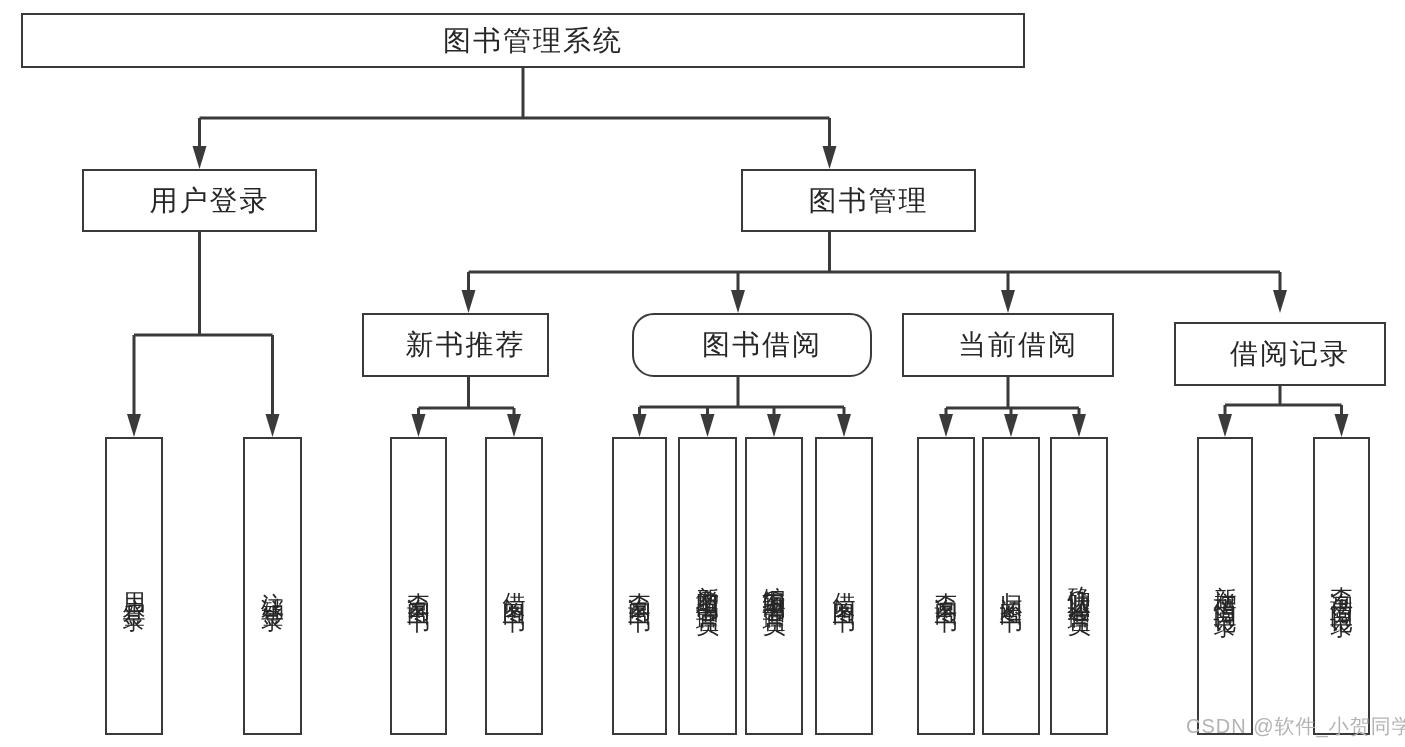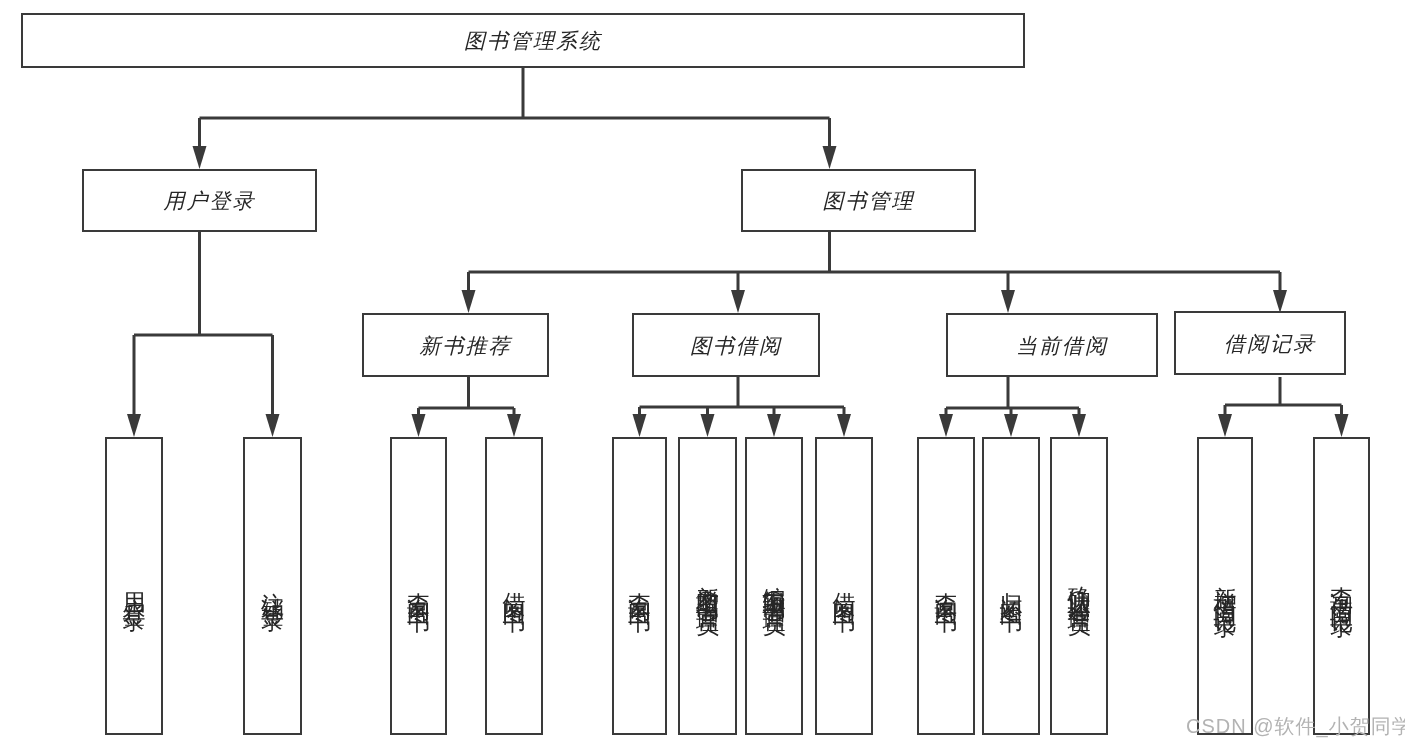--- a/index.html
+++ b/index.html
@@ -30,25 +30,24 @@
     position: absolute;
     box-sizing: border-box;
     background: #ffffff;
     border: 2.5px solid #3a3a3a;
     display: flex;
     align-items: center;
     justify-content: center;
     text-align: center;
   }
   .hbox {
-    font-size: 21px;
+    font-size: 28px;
     letter-spacing: 2px;
     line-height: 1;
     padding-left: 20px; 
-    font-style: italic;
   }
   .vbox {
     writing-mode: vertical-rl;
     text-orientation: mixed;
     font-size: 23px;
     letter-spacing: 6px;
     line-height: 1;
   }
   .watermark {
     position: absolute;
@@ -100,23 +99,23 @@
     <polygon points="1218,414 1232,414 1225,437"></polygon>
     <polygon points="1334.5,414 1348.5,414 1341.5,437"></polygon>
   </svg>
 
   <div class="node hbox" style="left:21px; top:13px; width:1004px; height:55px;">图书管理系统</div>
 
   <div class="node hbox" style="left:82px; top:169px; width:235px; height:63px;">用户登录</div>
   <div class="node hbox" style="left:712px; top:169px; width:235px; height:63px;margin-left:29px;">图书管理</div>
 
   <div class="node hbox" style="left:362px; top:313px; width:187px; height:64px;">新书推荐</div>
-  <div class="node hbox" style="left:632px; top:313px; width:188px; height:64px;">图书借阅</div>
-  <div class="node hbox" style="left:902px; top:313px; width:212px; height:64px;margin-left:44px;">当前借阅</div>
-  <div class="node hbox" style="left:1174px; top:311px; width:172px; height:64px;">借阅记录</div>
+  <div class="node hbox" style="left:632px; top:313px; width:240px; height:64px;border-radius:22px;">图书借阅</div>
+  <div class="node hbox" style="left:902px; top:313px; width:212px; height:64px;">当前借阅</div>
+  <div class="node hbox" style="left:1174px; top:322px; width:212px; height:64px;">借阅记录</div>
 
   <div class="node vbox" style="left:105px; top:437px; width:58px; height:298px;">用户登录</div>
   <div class="node vbox" style="left:243px; top:437px; width:59px; height:298px;">注销登录</div>
 
   <div class="node vbox" style="left:390px; top:437px; width:57px; height:298px;">查询图书</div>
   <div class="node vbox" style="left:485px; top:437px; width:58px; height:298px;">借阅图书</div>
 
   <div class="node vbox" style="left:612px; top:437px; width:55px; height:298px;">查询图书</div>
   <div class="node vbox" style="left:678px; top:437px; width:59px; height:298px; letter-spacing:4px;">新增图书（管理员）</div>
   <div class="node vbox" style="left:745px; top:437px; width:58px; height:298px; letter-spacing:4px;">编辑图书（管理员）</div>

